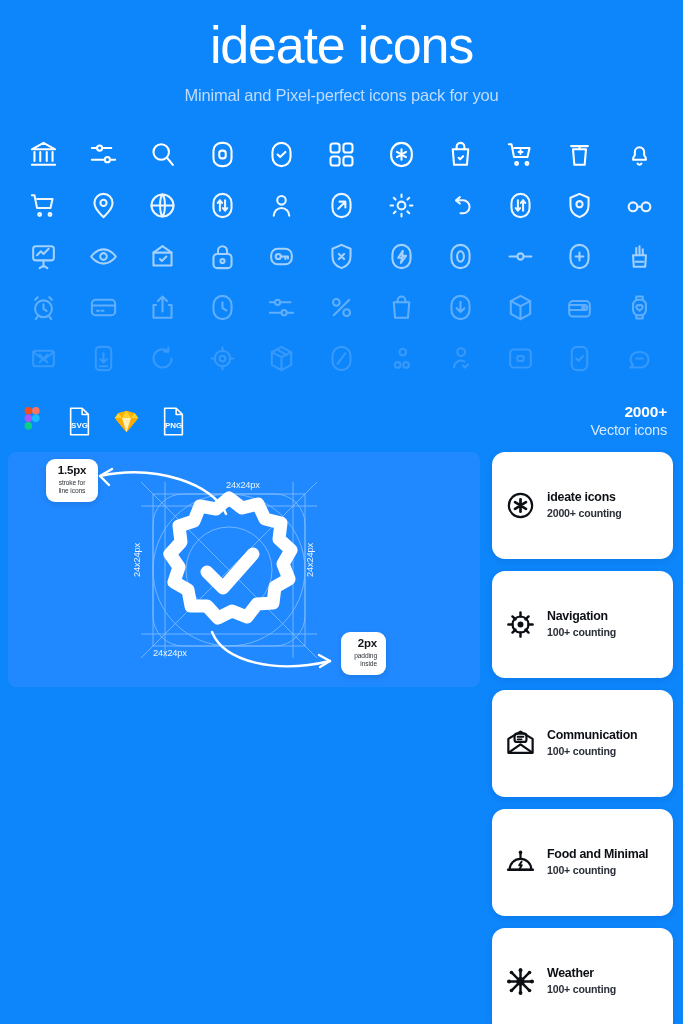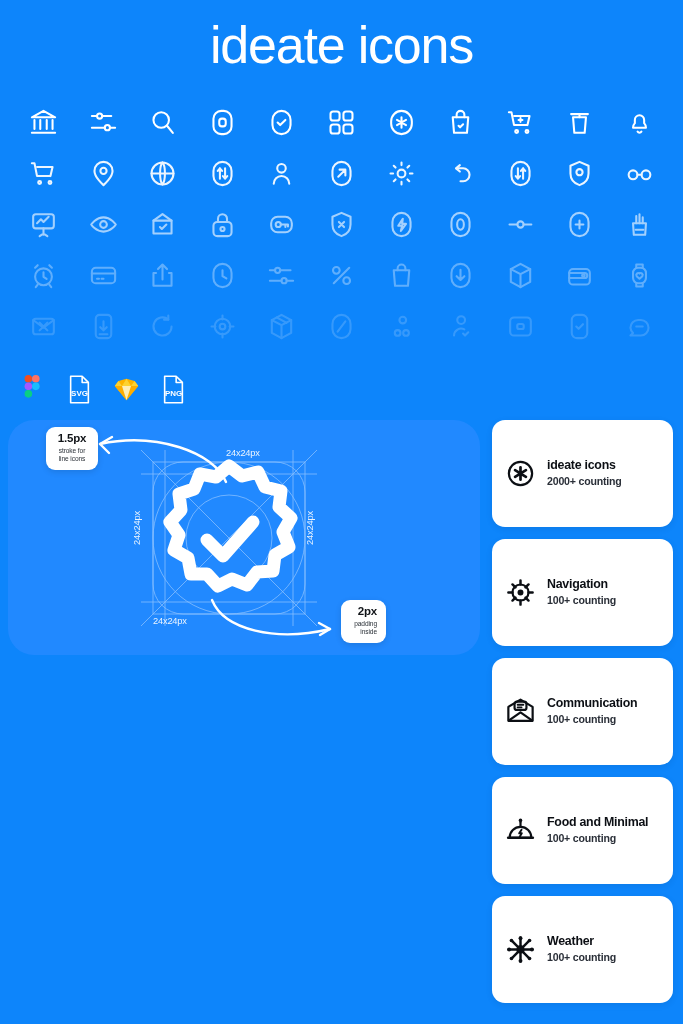--- a/index.html
+++ b/index.html
@@ -70,21 +70,21 @@
   .counter .small { font-size:14.5px; font-weight:400; color:#d4e9ff; letter-spacing:-0.2px; }
 
   
   .mid { display:flex; gap:12px; padding:0 8px; margin-top:4px; align-items:flex-start; }
 
   .spec {
     position:relative;
     width:472px;
     height:235px;
     background:#2189ff;
-    border-radius:26px;
+    border-radius:8px;
     overflow:hidden;
     flex:0 0 auto;
   }
   .spec-canvas { position:absolute; inset:0; }
   .spec-canvas svg { width:100%; height:100%; display:block; }
 
   .tag {
     position:absolute;
     background:#ffffff;
     border-radius:9px;
@@ -128,20 +128,21 @@
   .card-title { font-size:12.4px; font-weight:700; color:#0c0f14; letter-spacing:-0.25px; }
   .card-sub { font-size:10.6px; font-weight:700; color:#2a2f38; letter-spacing:-0.2px; margin-top:1px; }
 </style>
 </head>
 <body>
 
 <div class="page">
 
   <div class="hero">
     <div class="hero-title">ideate icons</div>
+    <div class="hero-sub">Minimal and Pixel-perfect icons pack for you</div>
   </div>
 
   <div class="showcase" id="showcase">
       <div class="sc-row op-100">
         <div class="cell">
           <svg viewBox="0 0 24 24" xmlns="http://www.w3.org/2000/svg" style="color:#fff">
             <path stroke="currentColor" fill="none" stroke-width="1.6" stroke-linecap="round" stroke-linejoin="round" d="M12 3 3 8h18zM5 10v7M9.5 10v7M14.5 10v7M19 10v7M3 20h18M6 8v0"></path>
           </svg>
         </div>
         <div class="cell">
@@ -536,20 +537,24 @@
           </svg>
         </div>
         <div class="fmt">
           <svg viewBox="0 0 26 32" width="23" height="29">
             <path d="M3 1h13l7 7v23H3z" fill="none" stroke="#fff" stroke-width="1.8" stroke-linejoin="round"></path>
             <path d="M16 1v7h7" fill="none" stroke="#fff" stroke-width="1.8" stroke-linejoin="round"></path>
             <text x="13" y="23" font-family="Liberation Sans, sans-serif" font-size="9" font-weight="700" fill="#fff" text-anchor="middle">PNG</text>
           </svg>
         </div>
       </div>
+    <div class="counter">
+      <div class="big">2000+</div>
+      <div class="small">Vector icons</div>
+    </div>
   </div>
 
   <div class="mid">
 
     <div class="spec">
       <div class="spec-canvas">
         <svg viewBox="0 0 472 235" xmlns="http://www.w3.org/2000/svg">
           <g stroke="#ffffff" fill="none" opacity="0.45" stroke-width="0.8">
             <rect x="145" y="42" width="152" height="152" rx="30"></rect>
             <rect x="145" y="42" width="152" height="152"></rect>

